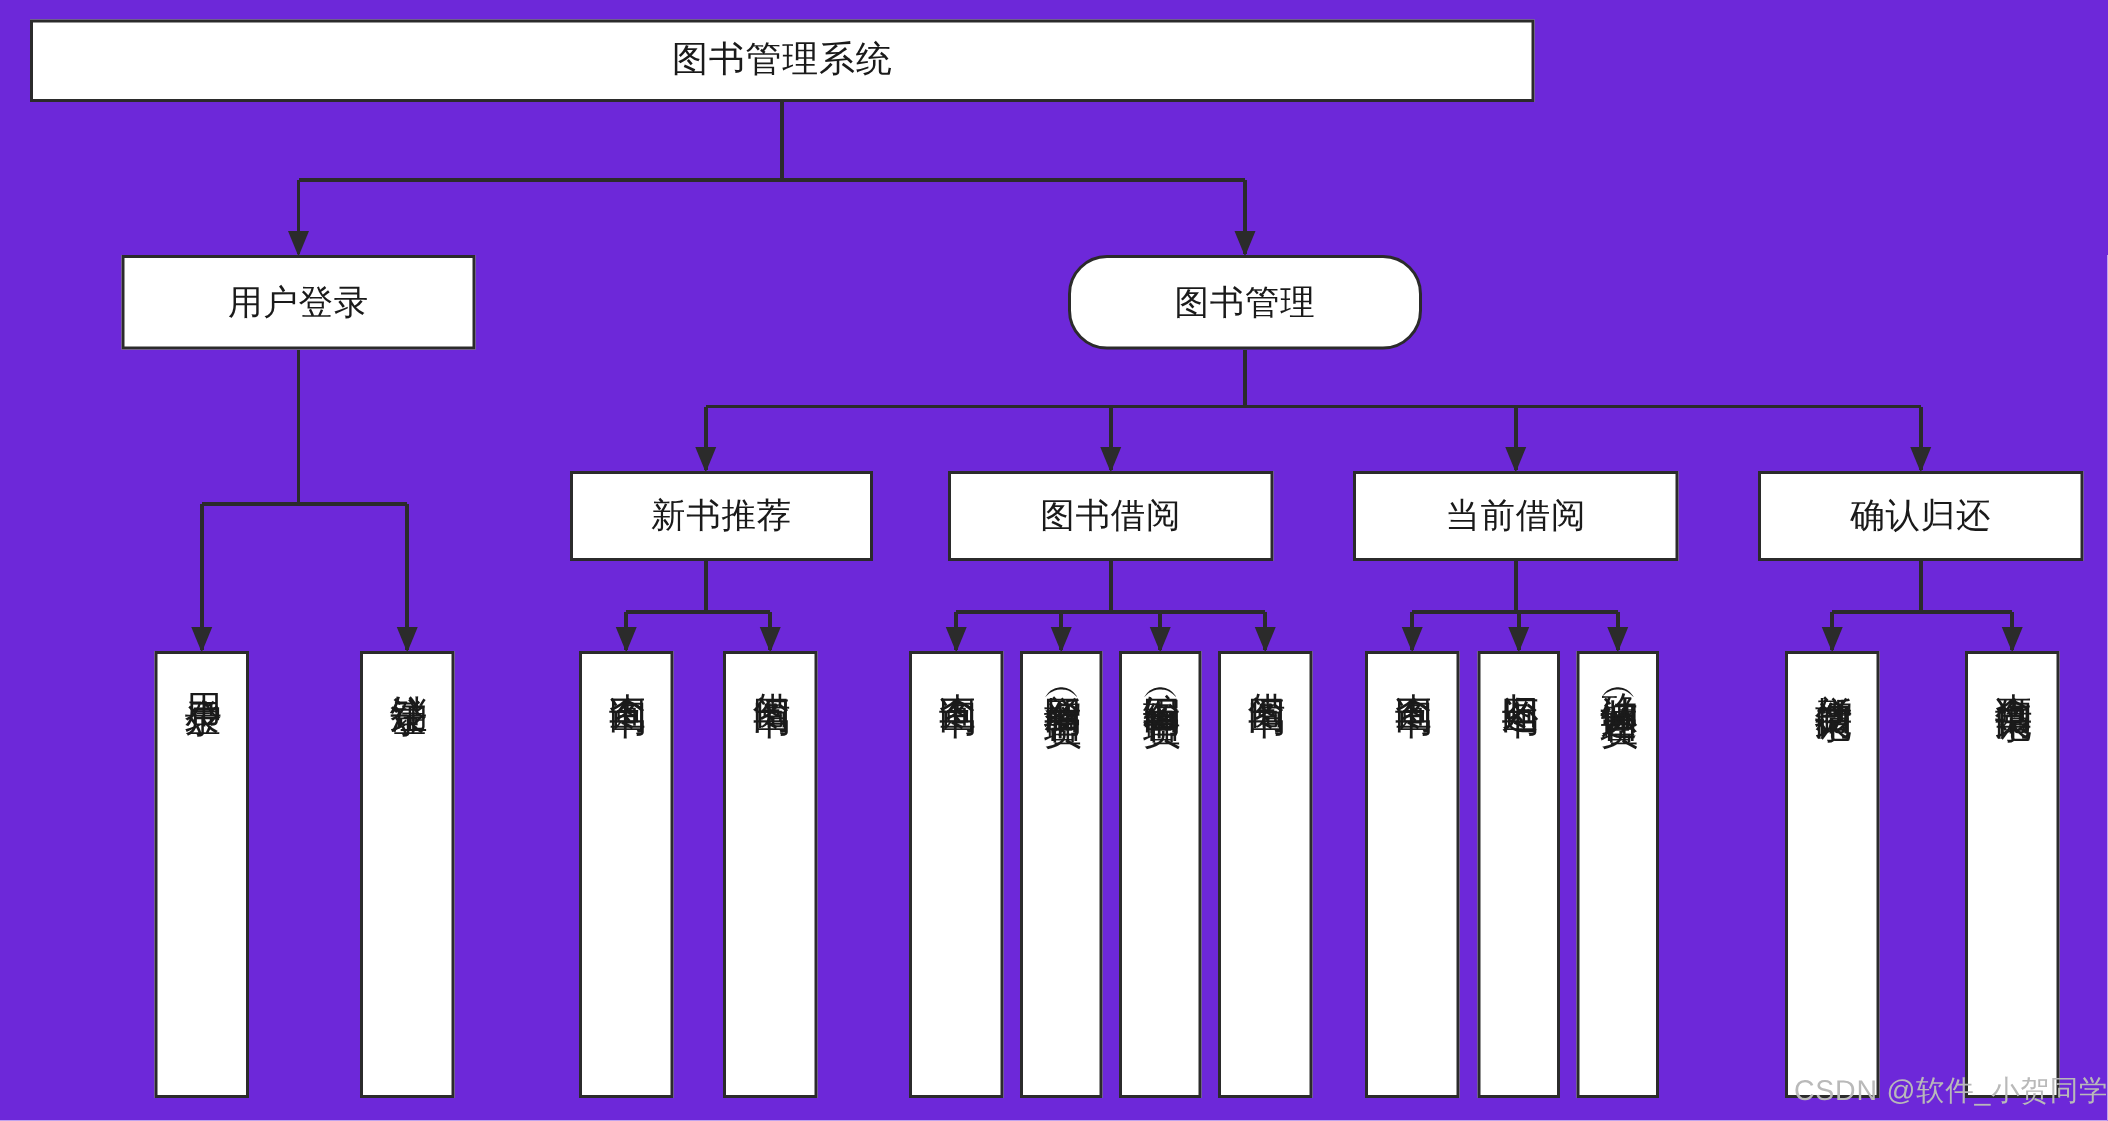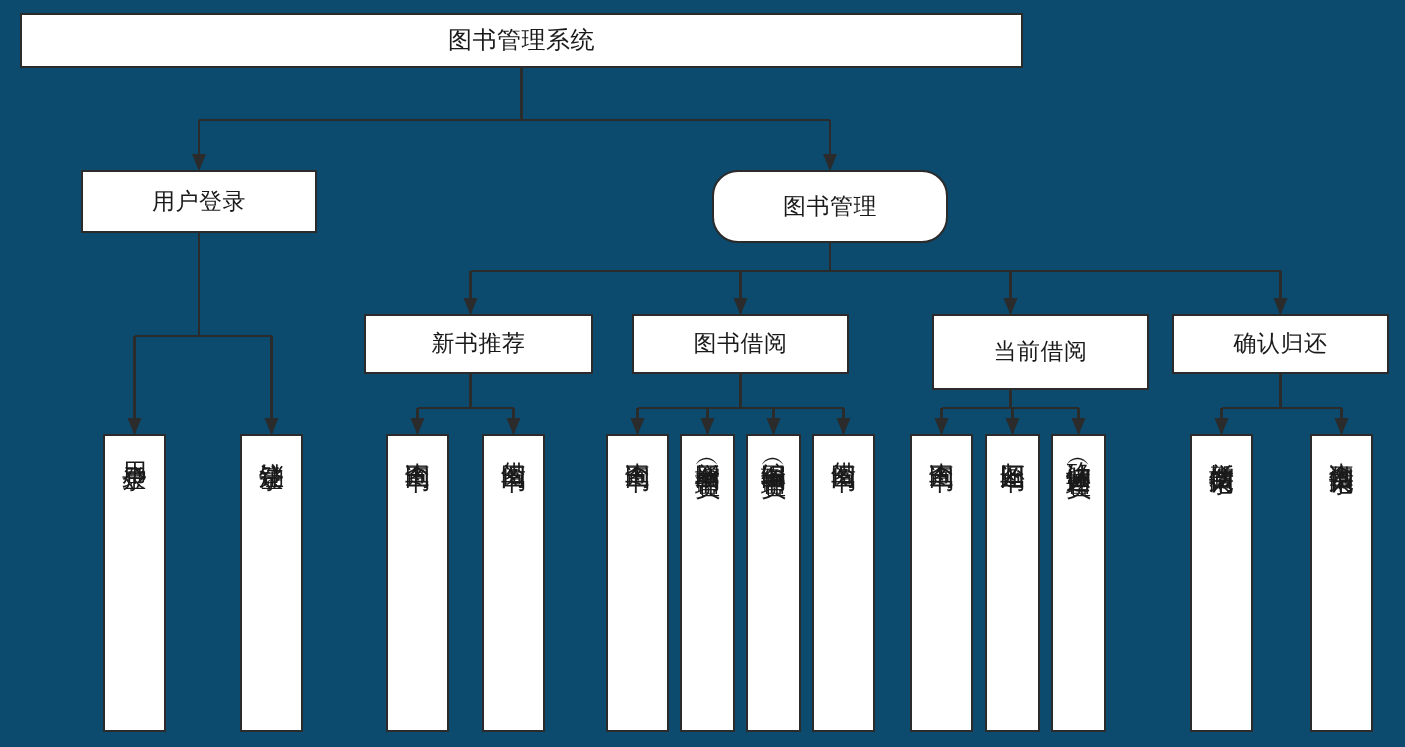--- a/index.html
+++ b/index.html
@@ -7,21 +7,21 @@
     padding: 0;
     background: #ffffff;
   }
   body {
     font-family: "Liberation Sans", "DejaVu Sans", sans-serif;
   }
   #canvas {
     position: relative;
     width: 1405px;
     height: 747px;
-    background: #0c4a6e;
+    background: #6d28d9;
     overflow: hidden;
   }
   #wires {
     position: absolute;
     left: 0;
     top: 0;
     width: 1405px;
     height: 747px;
   }
   .node {
@@ -123,30 +123,30 @@
       <line x1="1341.5" y1="408" x2="1341.5" y2="433" stroke="#2b2b2b" stroke-width="2.6" shape-rendering="crispEdges"></line>
       <polygon points="1334.5,418 1348.5,418 1341.5,435" fill="#2b2b2b"></polygon>
     </svg>
   <div id="nodes-layer">
       <div class="node horiz root" style="left: 20px; top: 13px; width: 1003px; height: 55px;">
         <span class="label">图书管理系统</span>
       </div>
       <div class="node horiz" style="left: 81px; top: 170px; width: 236px; height: 63px;">
         <span class="label">用户登录</span>
       </div>
-      <div class="node horiz" style="left: 712px; top: 170px; width: 236px; height: 73px; border-radius: 26px;">
+      <div class="node horiz" style="left: 712px; top: 170px; width: 236px; height: 63px; border-radius: 26px;">
         <span class="label">图书管理</span>
       </div>
-      <div class="node horiz" style="left: 364px; top: 314px; width: 229px; height: 60px;">
+      <div class="node horiz" style="left: 380px; top: 314px; width: 202px; height: 60px;">
         <span class="label">新书推荐</span>
       </div>
       <div class="node horiz" style="left: 632px; top: 314px; width: 217px; height: 60px; justify-content: center;">
         <span class="label">图书借阅</span>
       </div>
-      <div class="node horiz" style="left: 932px; top: 314px; width: 217px; height: 76px;">
+      <div class="node horiz" style="left: 902px; top: 314px; width: 217px; height: 60px;">
         <span class="label">当前借阅</span>
       </div>
       <div class="node horiz" style="left: 1172px; top: 314px; width: 217px; height: 60px;">
         <span class="label">确认归还</span>
       </div>
       <div class="node vert" style="left: 103px; top: 434px; width: 63px; height: 298px;">
         <span class="label">用户登录</span>
       </div>
       <div class="node vert" style="left: 240px; top: 434px; width: 63px; height: 298px;">
         <span class="label">注销登录</span>
@@ -178,13 +178,14 @@
       <div class="node vert" style="left: 1051px; top: 434px; width: 55px; height: 298px;">
         <span class="label">确认归还（管理员）</span>
       </div>
       <div class="node vert" style="left: 1190px; top: 434px; width: 63px; height: 298px;">
         <span class="label">新增借阅记录</span>
       </div>
       <div class="node vert" style="left: 1310px; top: 434px; width: 63px; height: 298px;">
         <span class="label">查询借阅记录</span>
       </div>
     </div>
+  <div class="watermark" style="left: 1196px; top: 714px; color: rgb(185, 185, 185);">CSDN @软件_小贺同学</div>
 </div>
 
 </body></html>

